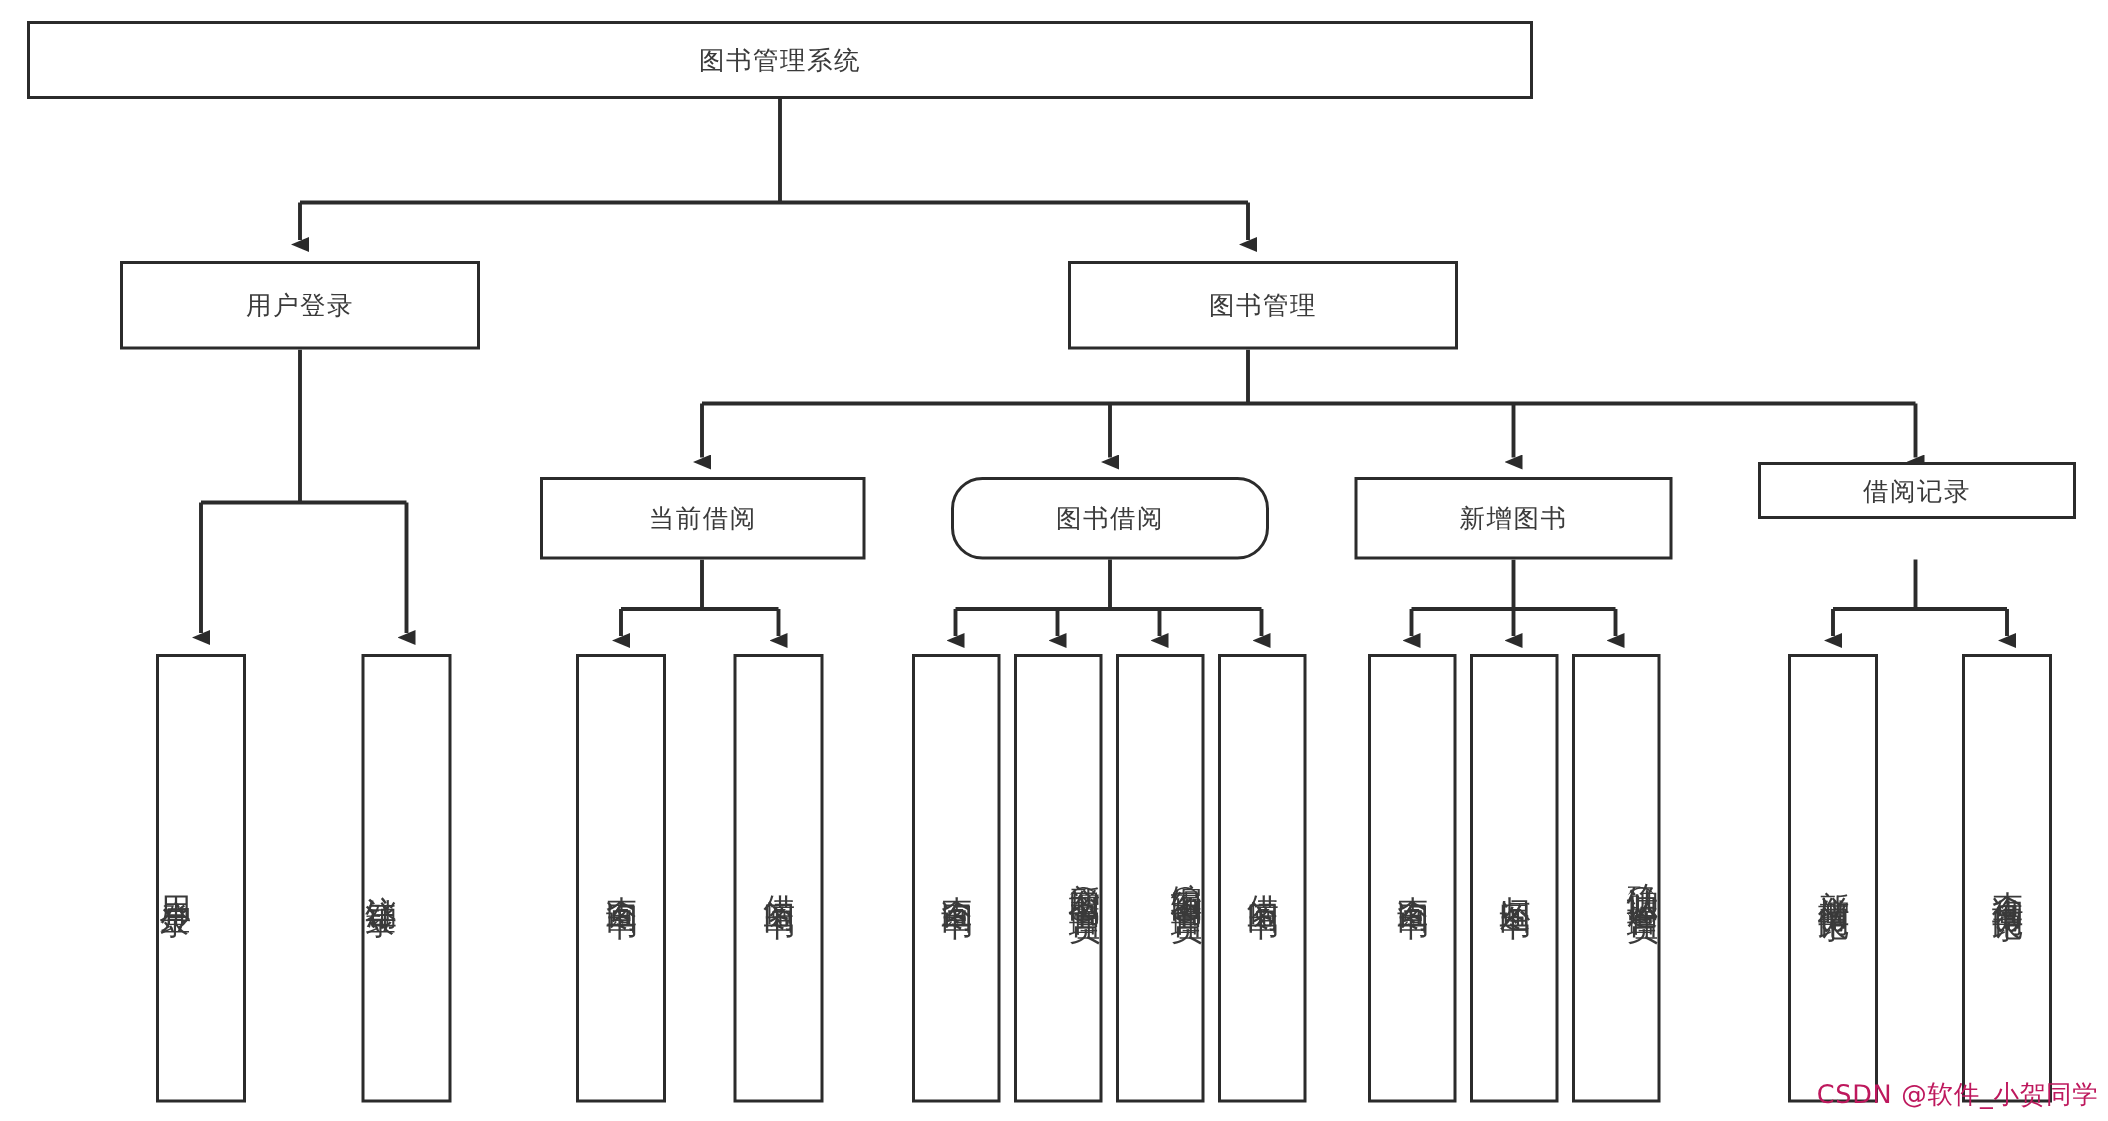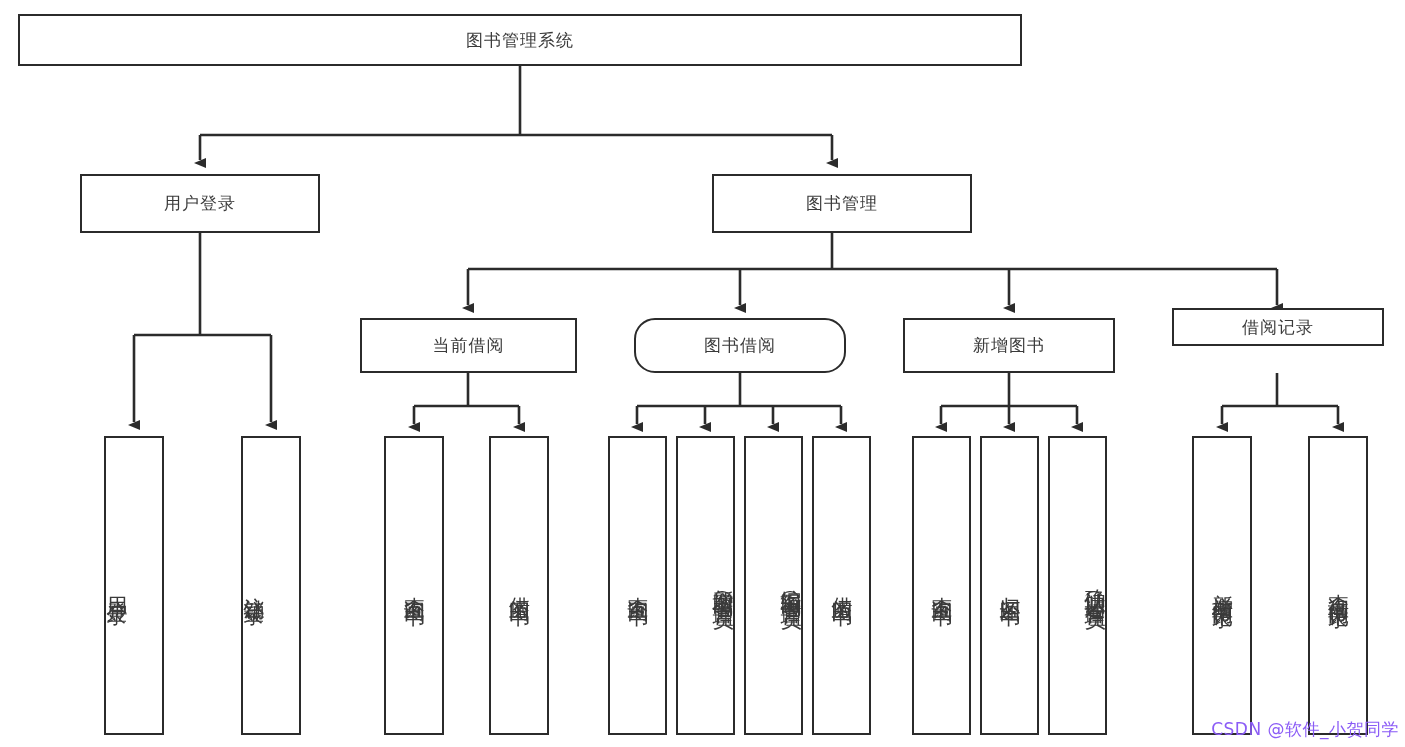--- a/index.html
+++ b/index.html
@@ -23,21 +23,21 @@
     letter-spacing:3px;
     line-height:1;
     padding:4px 0;
     white-space:nowrap;
   }
   .node.v.align-bottom{ align-items:flex-end; }
   .node.v.align-top{ align-items:flex-start; }
   .node.v.align-center{ align-items:center; }
   .watermark{
     position:absolute;right:6px;bottom:6px;
-    font-size:17px;color:#8b5cf6;
+    font-size:17px;color:#be185d;
     letter-spacing:0.5px;white-space:nowrap;
     pointer-events:none;
   }
 </style>
 </head>
 <body>
 
 <div id="stage">
 
   <svg id="edges" viewBox="0 0 1405 747" xmlns="http://www.w3.org/2000/svg">

